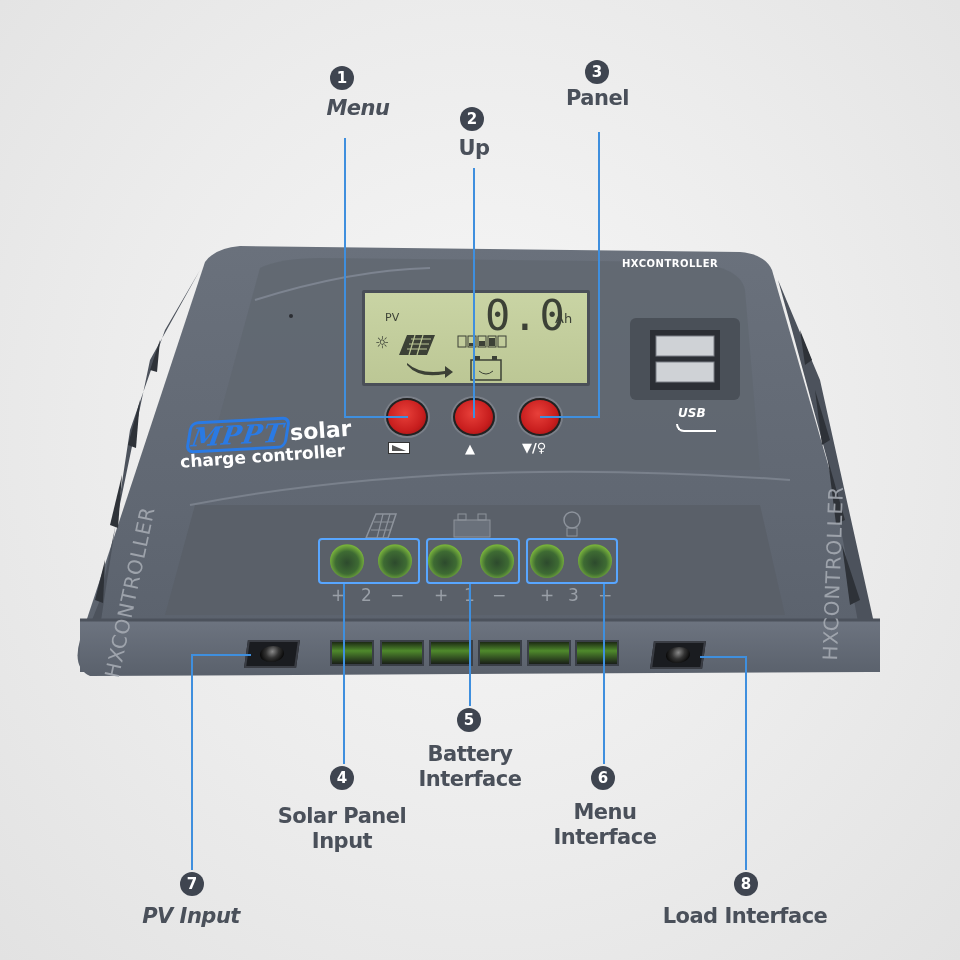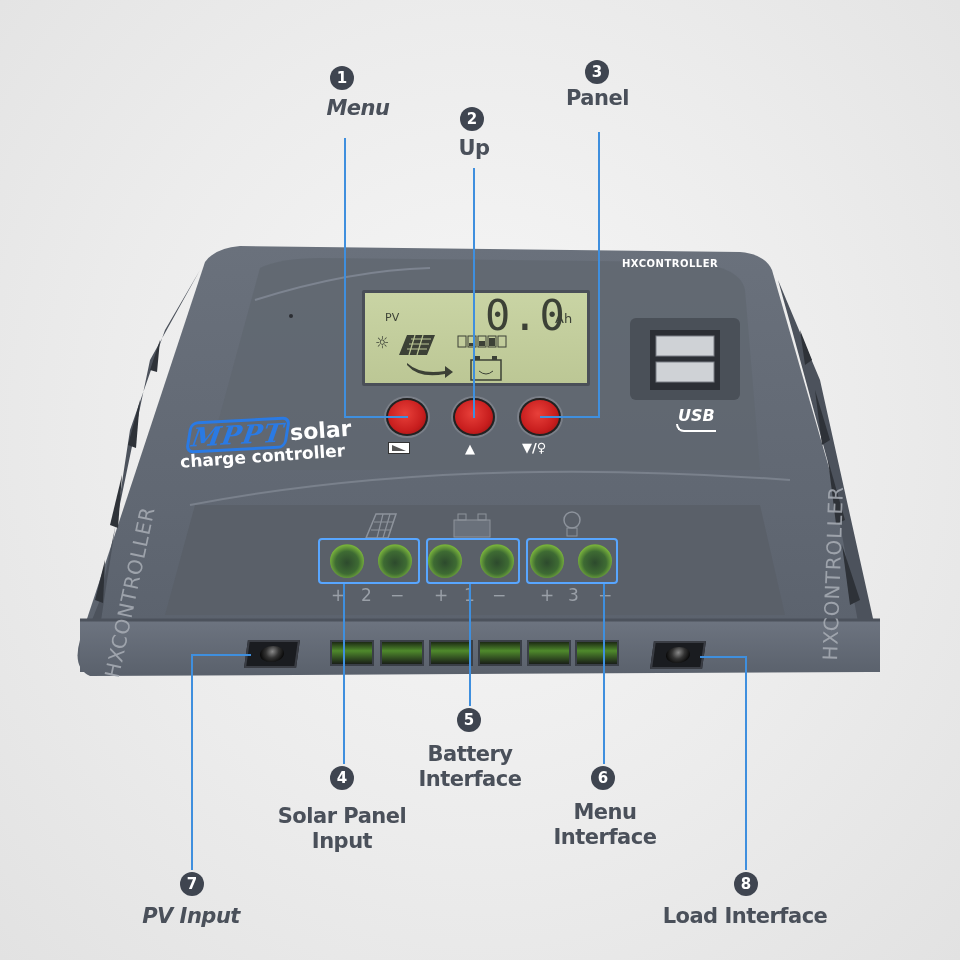--- a/index.html
+++ b/index.html
@@ -158,21 +158,21 @@
   </div>
   <div class="btn-icon" style="left:465px;top:441px;">▲</div>
   <div class="btn-icon" style="left:522px;top:440px;font-size:13px;">▼/♀</div>
 
   <div class="abs" style="left:188px;top:419px;width:100px;height:32px;border:3px solid #2a7ae4;border-radius:8px;transform:skewX(-12deg) rotate(-3deg);display:flex;align-items:center;justify-content:center;">
     <span style="color:#2a7ae4;font-family:'DejaVu Serif',serif;font-size:26px;font-weight:bold;font-style:italic;letter-spacing:1px;">MPPT</span>
   </div>
   <div class="abs" style="left:290px;top:418px;color:#fff;font-weight:bold;font-size:22px;transform:rotate(-4deg);">solar</div>
   <div class="abs" style="left:180px;top:446px;color:#fff;font-weight:bold;font-size:17px;transform:rotate(-4deg);">charge controller</div>
 
-  <div class="abs" style="left:678px;top:406px;color:#fff;font-weight:bold;font-style:italic;font-size:16px;">USB</div>
+  <div class="abs" style="left:678px;top:406px;color:#fff;font-weight:bold;font-style:italic;font-size:12px;">USB</div>
   <div class="abs" style="left:676px;top:424px;width:40px;height:8px;border-bottom:2px solid #fff;border-left:2px solid #fff;border-radius:0 0 0 8px;"></div>
 
   <svg class="abs" style="left:362px;top:512px" width="36" height="28">
     <path d="M14 2 L34 2 L26 26 L4 26 Z" fill="none" stroke="#8d939c" stroke-width="1.5"></path>
     <path d="M12 10 L32 10 M9 18 L29 18 M21 2 L15 26 M28 2 L21 26" stroke="#8d939c" stroke-width="1.2"></path>
   </svg>
   <svg class="abs" style="left:452px;top:512px" width="40" height="26">
     <rect x="2" y="8" width="36" height="17" fill="#6a717b" stroke="#8d939c"></rect>
     <rect x="6" y="2" width="8" height="6" fill="none" stroke="#8d939c"></rect>
     <rect x="26" y="2" width="8" height="6" fill="none" stroke="#8d939c"></rect>

